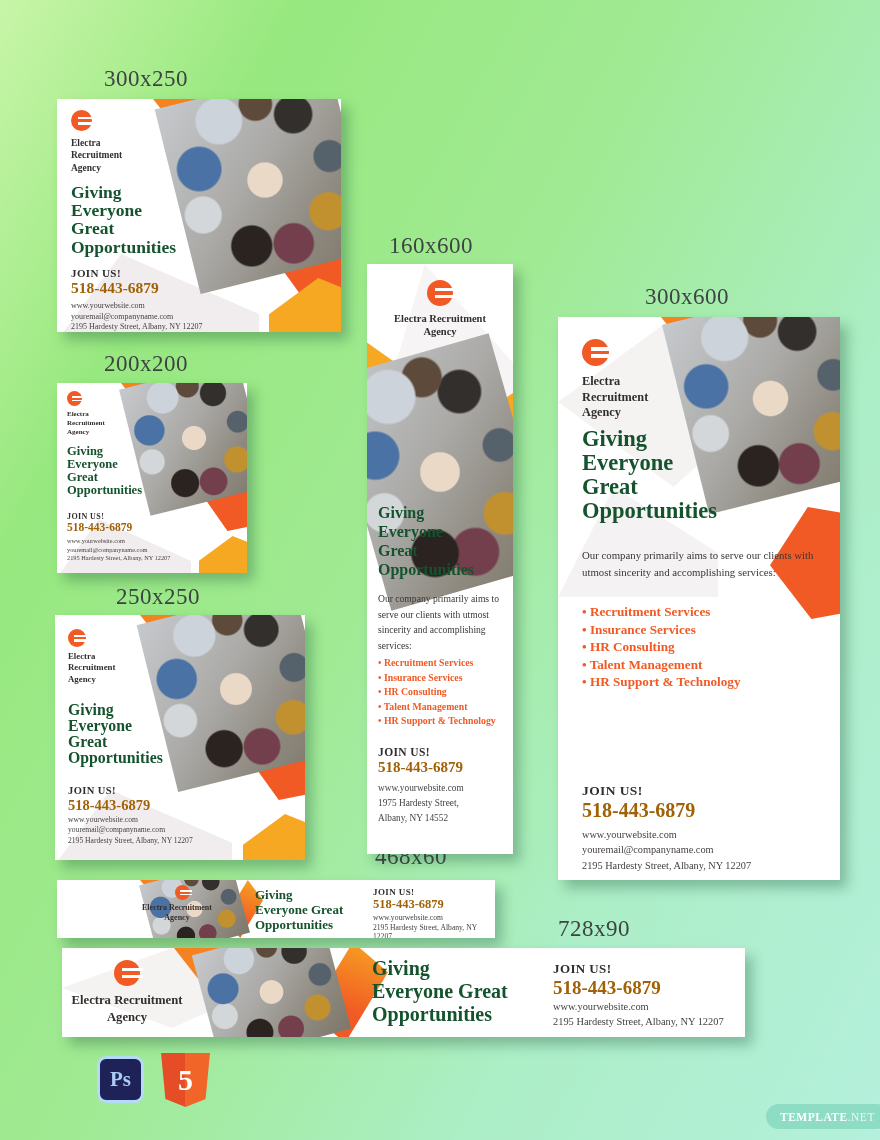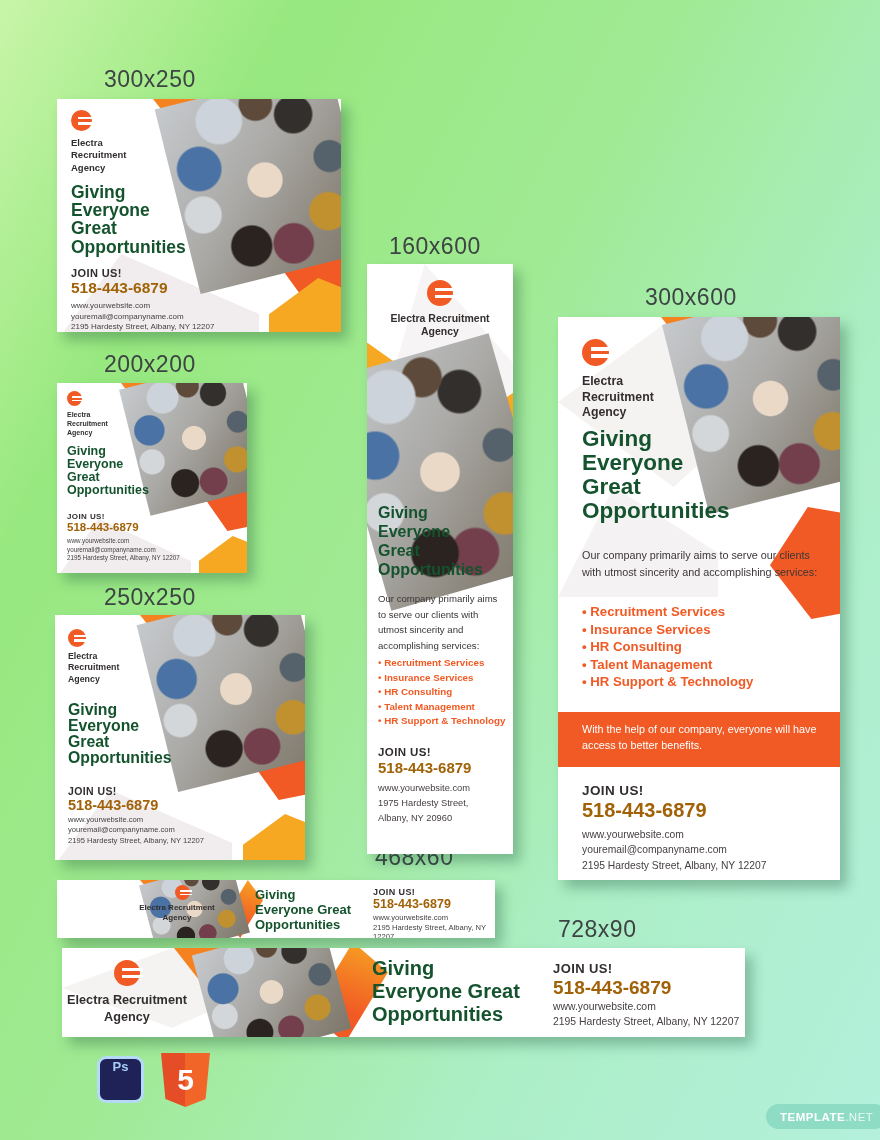--- a/index.html
+++ b/index.html
@@ -1,17 +1,17 @@
 <!DOCTYPE html>
 <html><head>
 <meta charset="utf-8">
 <style>
   html,body{margin:0;padding:0}
   #page{position:relative;width:880px;height:1140px;overflow:hidden;
-    font-family:Liberation Sans, sans-serif;
+    font-family:Liberation Serif, serif;
     background:linear-gradient(118deg,#c8f5a8 0%,#97e87f 20%,#a0ea93 45%,#aceec6 72%,#b4f0dc 100%);}
   .size-label{position:absolute;font-size:23px;color:#3d4443;letter-spacing:.5px}
   .banner{position:absolute;background:#fff;overflow:hidden;box-shadow:7px 8px 12px rgba(25,80,55,.33)}
   .shape,.photo,.logo{position:absolute}
   .logo{border-radius:50%;background:#f15a24}
   .logo::before,.logo::after{content:"";position:absolute;left:32%;width:80%;height:13%;background:#fff}
   .logo::before{top:31%}
   .logo::after{top:57%}
   .photo{transform:rotate(-14deg);
     background:
@@ -143,26 +143,26 @@
   #b728x90 .photo{left:142px;top:-12px;width:135px;height:112px;transform:rotate(-15deg)}
   #b728x90 .logo{left:52px;top:12px;width:26px;height:26px}
   #b728x90 .bname2{left:0;top:44px;width:130px;font-size:12.7px;line-height:1.3}
   #b728x90 .headline3{left:310px;top:9px;font-size:20px;line-height:1.15}
   #b728x90 .join{left:491px;top:13px;font-size:13px}
   #b728x90 .phone{left:491px;top:29px;font-size:19px}
   #b728x90 .c1{position:absolute;left:491px;top:53px;font-size:10.4px;color:#474141}
   #b728x90 .c2{position:absolute;left:491px;top:68px;font-size:10.4px;color:#474141}
 
   
-  #l1{left:104px;top:66px}   #l2{left:104px;top:351px}  #l3{left:104px;top:584px}
+  #l1{left:104px;top:66px}   #l2{left:104px;top:351px}  #l3{left:116px;top:584px}
   #l4{left:389px;top:233px}  #l5{left:645px;top:284px}  #l6{left:375px;top:844px}
   #l7{left:558px;top:916px}
   #psbadge{position:absolute;left:97px;top:1056px;width:41px;height:41px;border-radius:9px;
-    background:#1e2256;border:3px solid #b5daf8;color:#a9cdf8;font-weight:bold;font-size:13px;
-    display:flex;align-items:flex-start;justify-content:center}
+    background:#1e2256;border:3px solid #b5daf8;color:#a9cdf8;font-weight:bold;font-size:21px;
+    display:flex;align-items:center;justify-content:center}
   #h5badge{position:absolute;left:161px;top:1053px;width:49px;height:54px;
     clip-path:polygon(0 0,100% 0,91% 85%,50% 100%,9% 85%);
     background:linear-gradient(90deg,#e44d26 50%,#f16529 50%);color:#fff;font-weight:bold;font-size:30px;
     display:flex;align-items:center;justify-content:center}
   #watermark{position:absolute;left:766px;top:1104px;height:25px;padding:0 14px;border-radius:13px;
     background:#8edcc4;display:flex;align-items:center;font-size:11.5px;letter-spacing:.5px}
   #watermark .wm-b{font-weight:bold;color:#ffffff}
   #watermark .wm-s{color:rgba(255,255,255,.82)}
 </style>
 </head>
@@ -283,21 +283,21 @@
       <li>Insurance Services</li>
       <li>HR Consulting</li>
       <li>Talent Management</li>
       <li>HR Support &amp; Technology</li>
     </ul>
     <div class="join">JOIN US!</div>
     <div class="phone">518-443-6879</div>
     <div class="contact">
       <div>www.yourwebsite.com</div>
       <div>1975 Hardesty Street,</div>
-      <div>Albany, NY 20960</div>
+      <div>Albany, NY 14552</div>
     </div>
   </div>
 
   <div class="banner" id="b300x600">
     <div class="grayc"></div>
     <div class="gray"></div>
     <div class="shape wedge"></div>
     <div class="shape arrow"></div>
     <div class="photo"></div>
     <span class="logo"></span>
@@ -313,23 +313,20 @@
       <div>Opportunities</div>
     </div>
     <div class="desc">Our company primarily aims to serve our clients with utmost sincerity and accomplishing services:</div>
     <ul class="bullets">
       <li>Recruitment Services</li>
       <li>Insurance Services</li>
       <li>HR Consulting</li>
       <li>Talent Management</li>
       <li>HR Support &amp; Technology</li>
     </ul>
-    <div class="strip">
-      <div class="striptext">With the help of our company, everyone will have access to better benefits.</div>
-    </div>
     <div class="join">JOIN US!</div>
     <div class="phone">518-443-6879</div>
     <div class="contact">
       <div>www.yourwebsite.com</div>
       <div>youremail@companyname.com</div>
       <div>2195 Hardesty Street, Albany, NY 12207</div>
     </div>
   </div>
 
   <div class="banner" id="b468x60">

